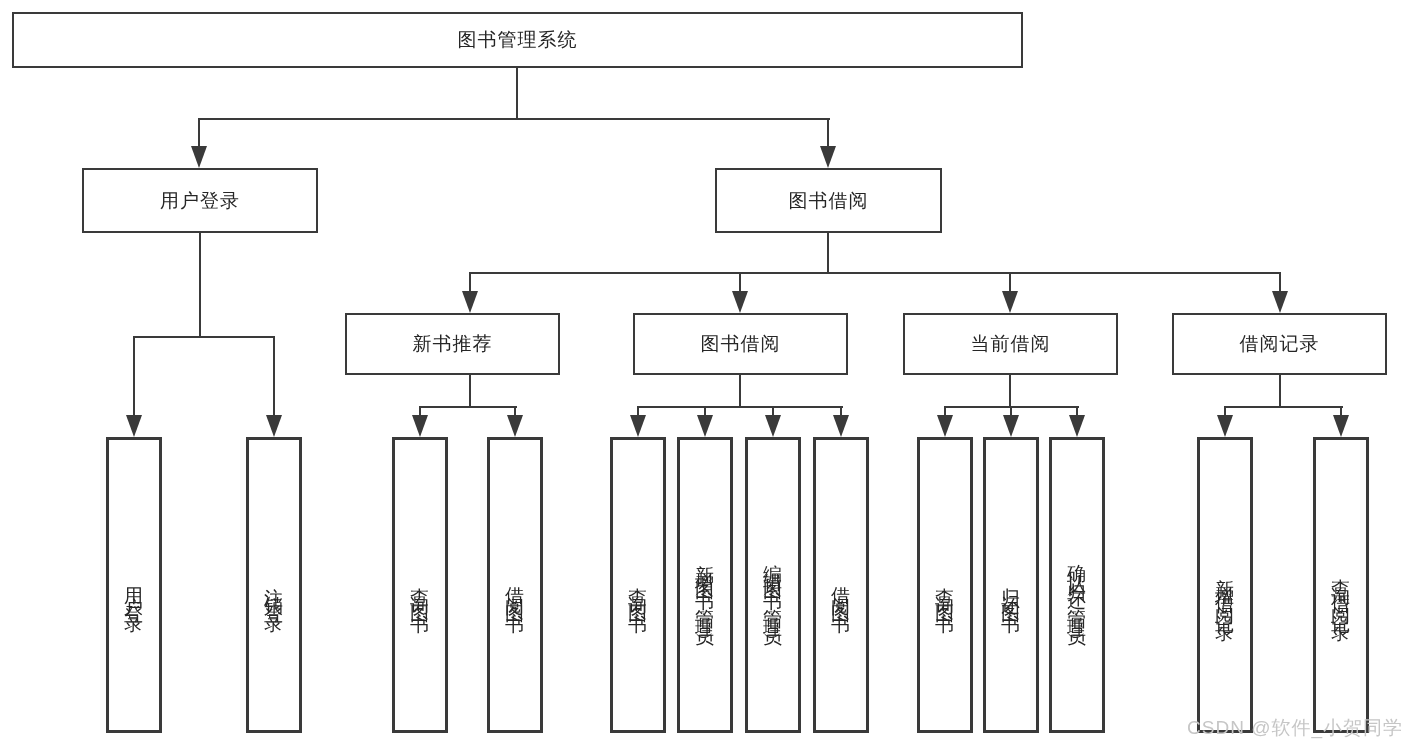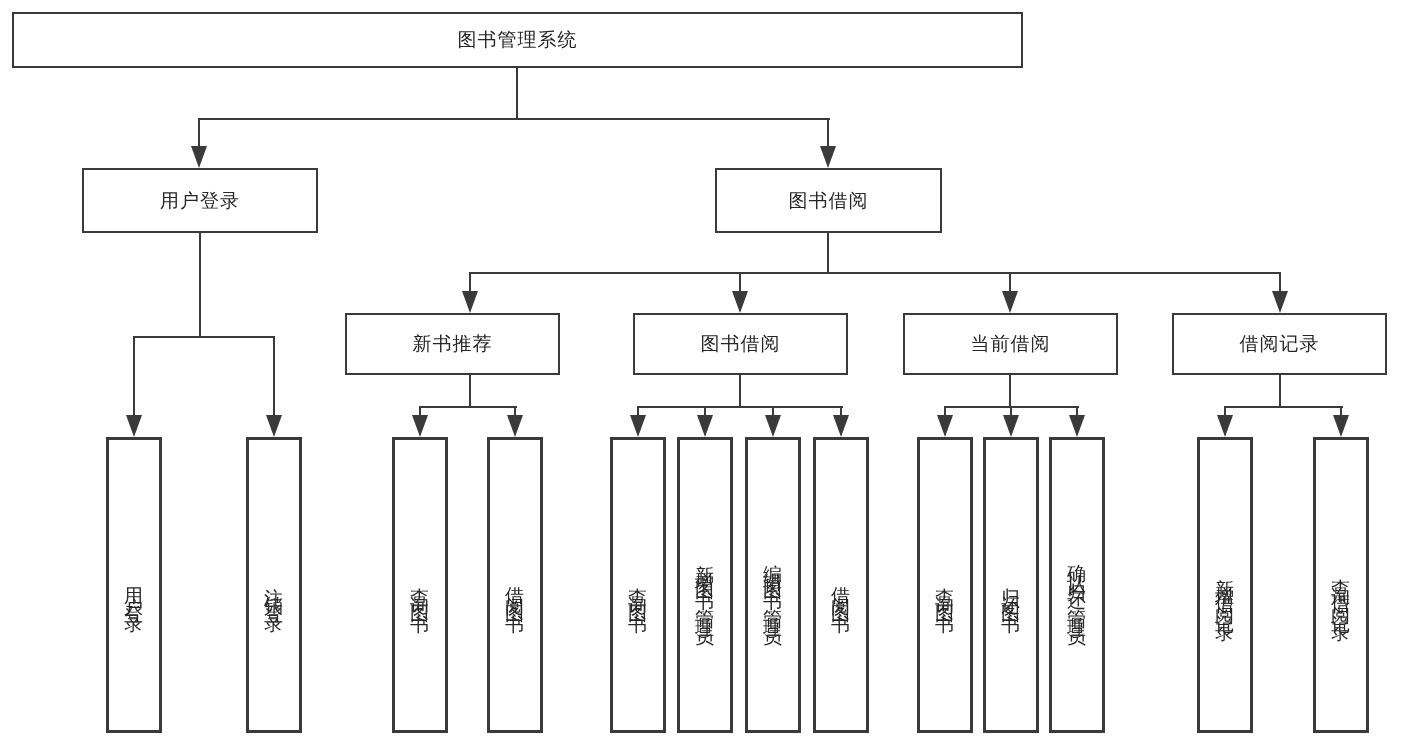--- a/index.html
+++ b/index.html
@@ -84,20 +84,21 @@
   <div class="vbox" style="left:1049px;">
       <span class="vtext">确认归还（管理员）</span>
     </div>
   <div class="vbox" style="left:1197px;">
       <span class="vtext">新增借阅记录</span>
     </div>
   <div class="vbox" style="left:1313px;">
       <span class="vtext">查询借阅记录</span>
     </div>
 
+  <div class="watermark">CSDN @软件_小贺同学</div>
 <div class="cline" style="left: 516px; top: 68px; width: 2px; height: 51px;"></div>
     <div class="cline" style="left: 198px; top: 118px; width: 632px; height: 2px;"></div>
     <div class="cline" style="left: 198px; top: 118px; width: 2px; height: 30px;"></div>
     <div class="cline" style="left: 827px; top: 118px; width: 2px; height: 30px;"></div>
     <div class="cline" style="left: 199px; top: 233px; width: 2px; height: 104px;"></div>
     <div class="cline" style="left: 133px; top: 336px; width: 142px; height: 2px;"></div>
     <div class="cline" style="left: 133px; top: 336px; width: 2px; height: 80px;"></div>
     <div class="cline" style="left: 273px; top: 336px; width: 2px; height: 80px;"></div>
     <div class="cline" style="left: 827px; top: 233px; width: 2px; height: 40px;"></div>
     <div class="cline" style="left: 469px; top: 272px; width: 812px; height: 2px;"></div>

